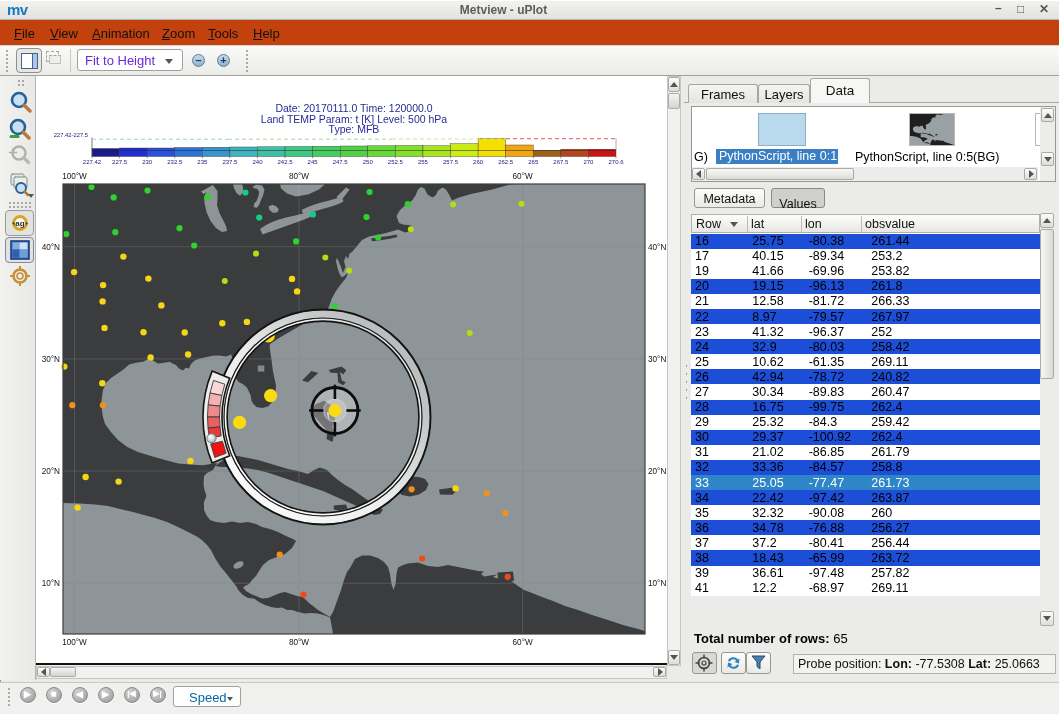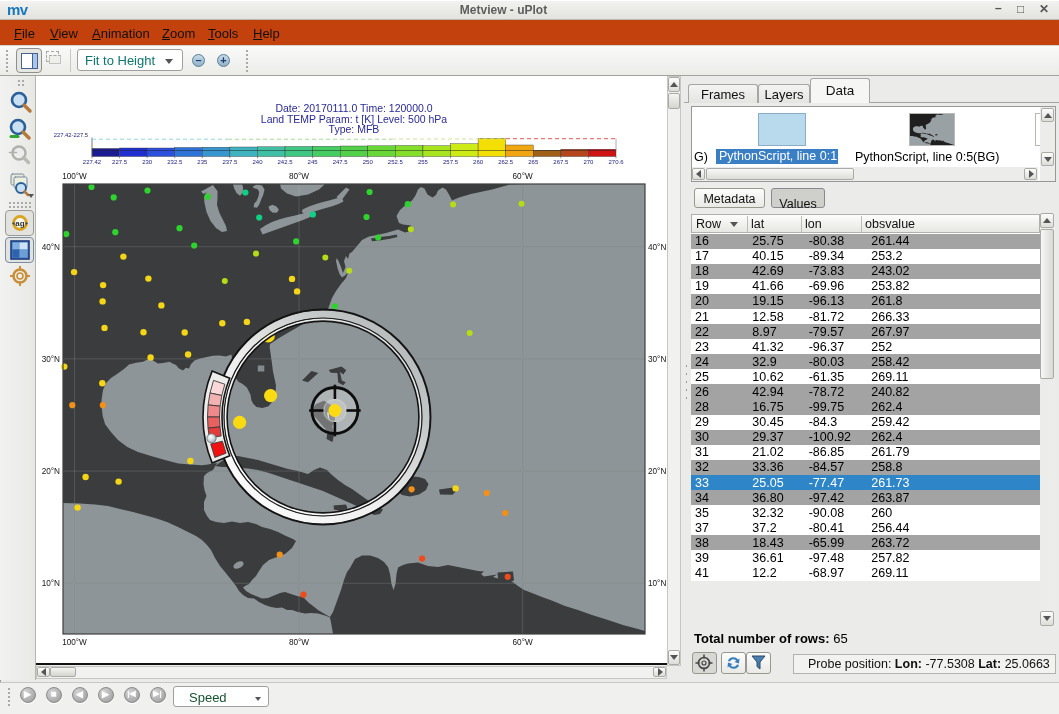--- a/index.html
+++ b/index.html
@@ -13,21 +13,21 @@
 #menubar{left:0;top:20px;width:1059px;height:26px;background:#c2410c;border-bottom:1px solid #d4d4d0;font-size:13px;color:#111}
 #menubar span{position:absolute;top:6px}
 
 #toolbar{left:0;top:46px;width:1059px;height:30px;background:linear-gradient(#fafaf9,#ebebe8);border-bottom:1px solid #a2a29e}
 .grip{width:4px;background-image:radial-gradient(circle,#aaaaa6 1px,transparent 1.2px);background-size:4px 4px}
 #tb-btn1{left:16px;top:2px;width:26px;height:25px;border:1px solid #8f8f8b;border-radius:4px;background:#e6e6e3}
 #tb-btn1 .ic{position:absolute;left:4px;top:4px;width:17px;height:16px;background:#fff;border:1px solid #46628c}
 #tb-btn1 .ic div{position:absolute;right:0;top:0;width:5px;height:14px;background:#a9c7ee;border-left:1px solid #46628c}
 #tb-dashed{left:46px;top:5px;width:13px;height:11px;border:1px dashed #a8a8a4}
 #tb-dashed2{left:49px;top:9px;width:12px;height:9px;border:1px solid #c2c2be;border-top:1px dashed #a8a8a4;background:#eeeeea}
-#combo1{left:77px;top:3px;width:106px;height:22px;background:#fff;border:1px solid #a0a09c;border-radius:3px;font-size:13px;color:#0f766e}
+#combo1{left:77px;top:3px;width:106px;height:22px;background:#fff;border:1px solid #a0a09c;border-radius:3px;font-size:13px;color:#6d28d9}
 #combo1 span{position:absolute;left:7px;top:3px}
 .carrow{position:absolute;width:0;height:0;border-left:4px solid transparent;border-right:4px solid transparent;border-top:5px solid #555}
 .circbtn{width:13px;height:13px;border-radius:50%;background:linear-gradient(#c5dcea,#8fb2c8);border:1px solid #5a7c94;color:#223a6e;font-weight:bold;text-align:center}
 
 #sidebar{left:0;top:76px;width:36px;height:604px;background:linear-gradient(90deg,#f2f2f0,#e8e8e5);border-right:1px solid #b4b4b0}
 .sbtn{position:absolute;left:5px;width:29px;height:26px;border:1px solid #9a9a96;border-radius:4px;background:#e2e2df}
 
 #plotbg{left:36px;top:76px;width:631px;height:589px;background:#fff;border-bottom:2px solid #111}
 
 .sb{background:#f1f1ef;border:1px solid #c6c6c2}
@@ -36,32 +36,32 @@
 
 #rpanel{left:683px;top:76px;width:376px;height:606px;background:#ebebe9}
 .tab{position:absolute;border:1px solid #a6a6a2;border-bottom:none;border-radius:3px 3px 0 0;background:linear-gradient(#f4f4f2,#e4e4e1);font-size:13px;text-align:center;color:#111}
 .tabactive{background:#f6f6f4}
 #thumbbox{left:691px;top:106px;width:365px;height:76px;background:#fff;border:1px solid #989894}
 #vlabel1{background:#3a7fc4;color:#fff}
 .pbtn{position:absolute;height:20px;border:1px solid #98988f;border-radius:3px;background:linear-gradient(#fdfdfc,#e9e9e6);font-size:12.5px;color:#111;text-align:center}
 table{border-collapse:collapse;table-layout:fixed}
 #dtable{left:691px;top:214px;width:364px;font-size:12.5px;color:#000;background:#fff}
 #dtable td{height:15.1px;padding:0 0 0 4px;overflow:hidden;white-space:nowrap}
-#dtable tr.alt{background:#a3a3a3}
+#dtable tr.alt{background:#1d4ed8}
 #dtable tr.sel{background:#2e86c8;color:#fff}
 #thead{left:691px;top:214px;width:349px;height:19px;background:linear-gradient(#fdfdfc,#e6e6e2);border:1px solid #b0b0ac;font-size:12.5px;color:#111}
 #thead span{position:absolute;top:2px}
 .hsep{position:absolute;top:1px;width:1px;height:16px;background:#bcbcb8}
-#probebox{left:793px;top:654px;width:263px;height:20px;background:#f2f2f0;border:1px solid #b2b2ae;font-size:12.5px;color:#111;padding:2px 0 0 14px;white-space:nowrap}
+#probebox{left:793px;top:654px;width:263px;height:20px;background:#f2f2f0;border:1px solid #b2b2ae;font-size:12.5px;color:#111;padding:2px 0 0 4px;white-space:nowrap}
 .miniBtn{position:absolute;top:652px;width:25px;height:22px;border:1px solid #98988f;border-radius:3px}
 
 #playbar{left:0;top:682px;width:1059px;height:32px;background:#f0f0ee;border-top:1px solid #c8c8c4}
 .pcirc{position:absolute;top:687px;width:16px;height:16px;border-radius:50%;background:radial-gradient(circle at 35% 30%,#d4d4d4,#989898);border:1px solid #8a8a8a;box-shadow:0 1px 0 #fff}
 .pglyph{position:absolute;color:#fff;font-size:9px;top:689px;width:16px;text-align:center;font-weight:bold}
-#speedbox{left:173px;top:686px;width:96px;height:21px;background:#fff;border:1px solid #a0a09c;border-radius:3px;font-size:13px;color:#14532d}
+#speedbox{left:173px;top:686px;width:68px;height:21px;background:#fff;border:1px solid #a0a09c;border-radius:3px;font-size:13px;color:#0369a1}
 </style></head><body>
 <div class="abs" id="titlebar"></div>
 <div class="abs" id="mvlogo">mv</div>
 <div class="abs" id="title">Metview - uPlot</div>
 <div class="abs winbtn" style="left:995px;top:1px">–</div>
 <div class="abs winbtn" style="left:1017px;top:2px">□</div>
 <div class="abs winbtn" style="left:1039px;top:2px">✕</div>
 <div class="abs" id="menubar">
 <span style="left:14px"><u>F</u>ile</span>
     <span style="left:50px"><u>V</u>iew</span>
@@ -446,26 +446,20 @@
         <td>25.75</td>
         <td>-80.38</td>
         <td>261.44</td>
       </tr>
       <tr class="">
         <td>17</td>
         <td>40.15</td>
         <td>-89.34</td>
         <td>253.2</td>
       </tr>
-      <tr class="alt">
-        <td>18</td>
-        <td>42.69</td>
-        <td>-73.83</td>
-        <td>243.02</td>
-      </tr>
       <tr class="">
         <td>19</td>
         <td>41.66</td>
         <td>-69.96</td>
         <td>253.82</td>
       </tr>
       <tr class="alt">
         <td>20</td>
         <td>19.15</td>
         <td>-96.13</td>
@@ -500,29 +494,35 @@
         <td>10.62</td>
         <td>-61.35</td>
         <td>269.11</td>
       </tr>
       <tr class="alt">
         <td>26</td>
         <td>42.94</td>
         <td>-78.72</td>
         <td>240.82</td>
       </tr>
+      <tr class="">
+        <td>27</td>
+        <td>30.34</td>
+        <td>-89.83</td>
+        <td>260.47</td>
+      </tr>
       <tr class="alt">
         <td>28</td>
         <td>16.75</td>
         <td>-99.75</td>
         <td>262.4</td>
       </tr>
       <tr class="">
         <td>29</td>
-        <td>30.45</td>
+        <td>25.32</td>
         <td>-84.3</td>
         <td>259.42</td>
       </tr>
       <tr class="alt">
         <td>30</td>
         <td>29.37</td>
         <td>-100.92</td>
         <td>262.4</td>
       </tr>
       <tr class="">
@@ -538,29 +538,35 @@
         <td>258.8</td>
       </tr>
       <tr class="sel">
         <td>33</td>
         <td>25.05</td>
         <td>-77.47</td>
         <td>261.73</td>
       </tr>
       <tr class="alt">
         <td>34</td>
-        <td>36.80</td>
+        <td>22.42</td>
         <td>-97.42</td>
         <td>263.87</td>
       </tr>
       <tr class="">
         <td>35</td>
         <td>32.32</td>
         <td>-90.08</td>
         <td>260</td>
+      </tr>
+      <tr class="alt">
+        <td>36</td>
+        <td>34.78</td>
+        <td>-76.88</td>
+        <td>256.27</td>
       </tr>
       <tr class="">
         <td>37</td>
         <td>37.2</td>
         <td>-80.41</td>
         <td>256.44</td>
       </tr>
       <tr class="alt">
         <td>38</td>
         <td>18.43</td>

